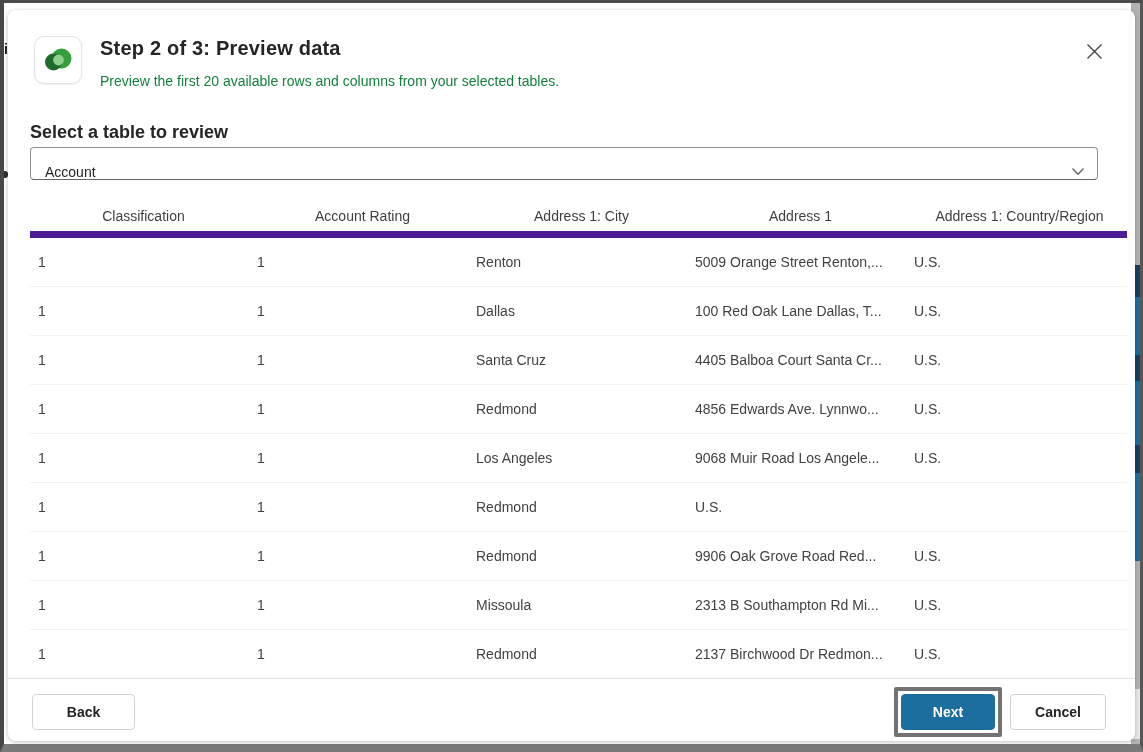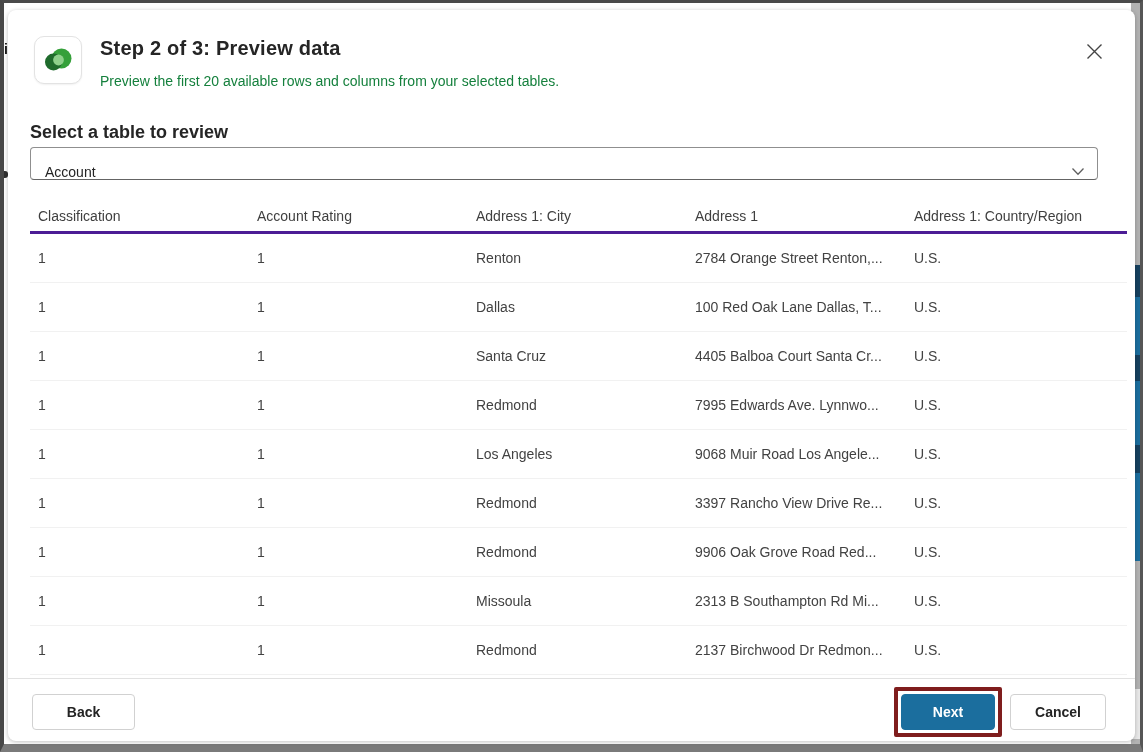--- a/index.html
+++ b/index.html
@@ -58,41 +58,41 @@
   .dropdown{
     position:absolute;left:22px;top:137px;width:1068px;height:33px;box-sizing:border-box;
     border:1px solid #8f8f8f;border-bottom-color:#646464;border-radius:4px;background:#fff;
     display:flex;align-items:center;padding:16px 12px 0 14px;cursor:pointer;
   }
   .dropdown-value{flex:1;font-size:14px;color:#242424;}
 
   
   .tbl{position:absolute;left:22px;top:190px;width:1097px;}
   .tbl-head,.tr{display:grid;grid-template-columns:repeat(5,219px);align-items:center;}
-  .tbl-head{height:31px;border-bottom:3px solid #4c1d95;}
+  .tbl-head{height:31px;border-bottom:7px solid #4c1d95;text-align:center;}
   .th{padding-left:8px;font-size:14px;color:#3f3f3f;white-space:nowrap;overflow:hidden;}
   .tr{height:48px;border-bottom:1px solid #f1f1f1;}
   .td{padding-left:8px;font-size:14px;color:#424242;white-space:nowrap;overflow:hidden;}
 
   
   .footer-divider{position:absolute;left:0;right:0;top:668px;border-top:1px solid #e1e1e1;}
   .footer{
     position:absolute;left:24px;right:29px;top:677px;height:50px;
     display:flex;align-items:center;
   }
   .btn{
     height:36px;box-sizing:border-box;border-radius:4px;font-size:14px;font-weight:600;
     display:flex;align-items:center;justify-content:center;cursor:pointer;
     background:#fff;border:1px solid #d1d1d1;color:#242424;
     font-family:"Liberation Sans","DejaVu Sans",sans-serif;
   }
   .btn-back{width:103px;}
   .spacer{flex:1;}
   .annotation{
-    border:4px solid #7f1d1d;border-radius:2px;padding:3px;margin-right:8px;
+    border:4px solid #737373;border-radius:2px;padding:3px;margin-right:8px;
     display:flex;align-items:center;justify-content:center;
   }
   .btn-next{width:94px;background:#1b6e9e;border:1px solid #1b6e9e;color:#fff;font-weight:700;}
   .btn-cancel{width:96px;}
 </style>
 </head>
 <body>
 
 <div class="frame"></div>
 
@@ -151,56 +151,55 @@
       <div class="th">Account Rating</div>
       <div class="th">Address 1: City</div>
       <div class="th">Address 1</div>
       <div class="th">Address 1: Country/Region</div>
     </div>
 
     <div class="tr">
       <div class="td">1</div>
       <div class="td">1</div>
       <div class="td">Renton</div>
-      <div class="td">2784 Orange Street Renton,...</div>
+      <div class="td">5009 Orange Street Renton,...</div>
       <div class="td">U.S.</div>
     </div>
     <div class="tr">
       <div class="td">1</div>
       <div class="td">1</div>
       <div class="td">Dallas</div>
       <div class="td">100 Red Oak Lane Dallas, T...</div>
       <div class="td">U.S.</div>
     </div>
     <div class="tr">
       <div class="td">1</div>
       <div class="td">1</div>
       <div class="td">Santa Cruz</div>
       <div class="td">4405 Balboa Court Santa Cr...</div>
       <div class="td">U.S.</div>
     </div>
     <div class="tr">
       <div class="td">1</div>
       <div class="td">1</div>
       <div class="td">Redmond</div>
-      <div class="td">7995 Edwards Ave. Lynnwo...</div>
+      <div class="td">4856 Edwards Ave. Lynnwo...</div>
       <div class="td">U.S.</div>
     </div>
     <div class="tr">
       <div class="td">1</div>
       <div class="td">1</div>
       <div class="td">Los Angeles</div>
       <div class="td">9068 Muir Road Los Angele...</div>
       <div class="td">U.S.</div>
     </div>
     <div class="tr">
       <div class="td">1</div>
       <div class="td">1</div>
       <div class="td">Redmond</div>
-      <div class="td">3397 Rancho View Drive Re...</div>
       <div class="td">U.S.</div>
     </div>
     <div class="tr">
       <div class="td">1</div>
       <div class="td">1</div>
       <div class="td">Redmond</div>
       <div class="td">9906 Oak Grove Road Red...</div>
       <div class="td">U.S.</div>
     </div>
     <div class="tr">

